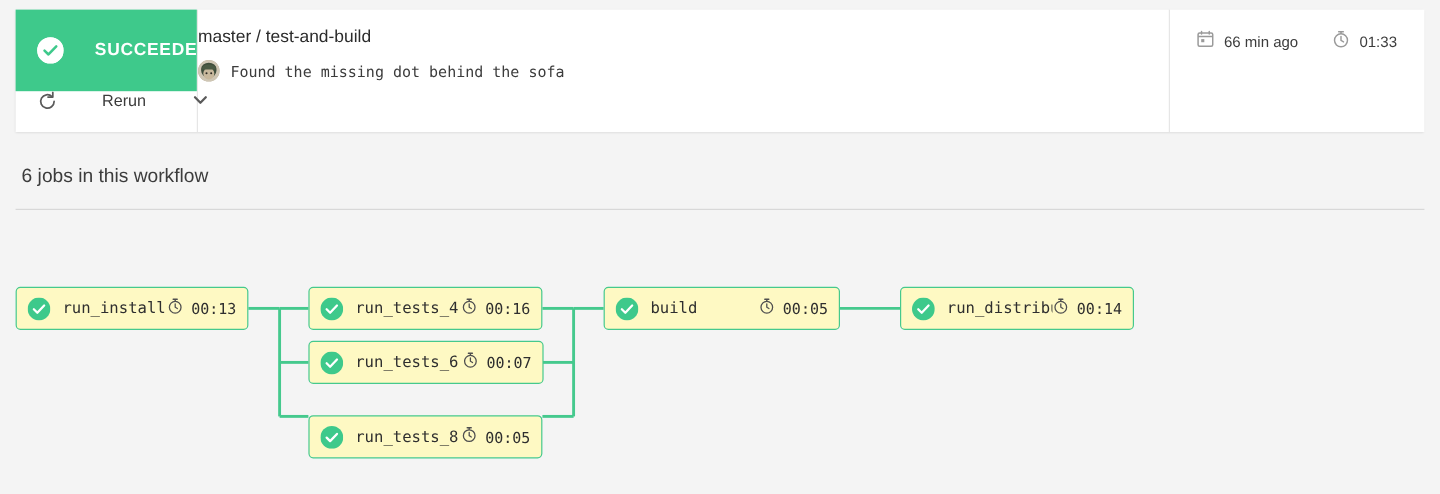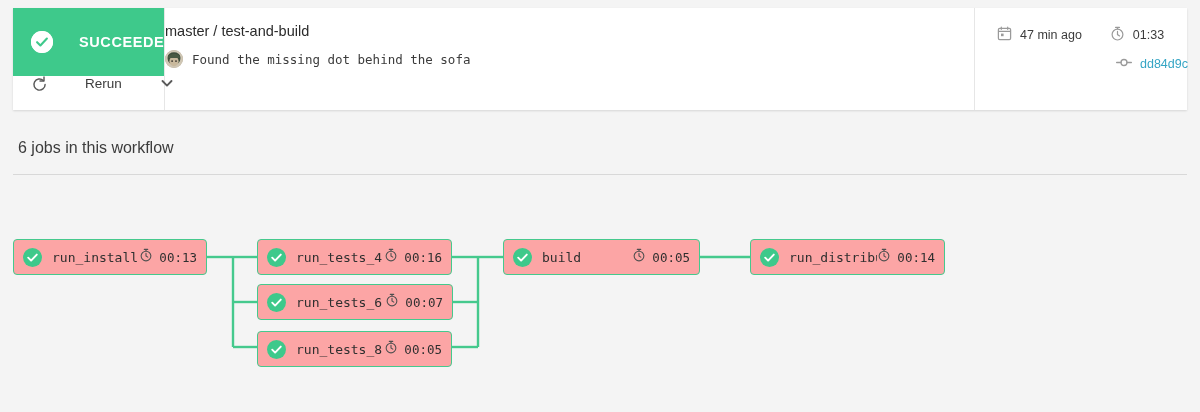--- a/index.html
+++ b/index.html
@@ -176,21 +176,21 @@
   .graph-edges {
     position: absolute;
     left: 0;
     top: 0;
     width: 1200px;
     height: 200px;
   }
   .job-node {
     position: absolute;
     height: 36px;
-    background: #fca5a5;
+    background: #fef9c3;
     border: 1.6px solid #45c98d;
     border-radius: 4px;
     box-sizing: border-box;
     display: flex;
     align-items: center;
     padding: 0 9px 0 9px;
     cursor: pointer;
   }
   .job-node .node-check {
     width: 19px;
@@ -273,47 +273,36 @@
     <div class="info-line">
       <span class="info-item">
         <span>
           <svg width="15" height="15" viewBox="0 0 15 15" aria-hidden="true">
             <rect x="1.4" y="2.4" width="12.2" height="11.2" rx="1.3" fill="none" stroke="#9a9a9a" stroke-width="1.25"></rect>
             <path d="M1.4 5.4 L13.6 5.4" stroke="#9a9a9a" stroke-width="1.25"></path>
             <rect x="4" y="7.6" width="2.6" height="2.6" fill="#9a9a9a"></rect>
             <path d="M4.3 1.2 L4.3 3.3 M10.7 1.2 L10.7 3.3" stroke="#9a9a9a" stroke-width="1.25" stroke-linecap="round"></path>
           </svg>
         </span>
-        <span class="label">47 min ago</span>
+        <span class="label">66 min ago</span>
       </span>
       <span class="info-spacer"></span>
       <span class="info-item">
         <span>
           <svg width="15" height="15" viewBox="0 0 15 15" aria-hidden="true">
             <circle cx="7.5" cy="8.6" r="5.4" fill="none" stroke="#9a9a9a" stroke-width="1.2"></circle>
             <path d="M7.5 5.4 L7.5 8.6 L9.6 9.9" fill="none" stroke="#9a9a9a" stroke-width="1.2" stroke-linecap="round"></path>
             <path d="M5.6 1.4 L9.4 1.4" stroke="#9a9a9a" stroke-width="1.3" stroke-linecap="round"></path>
             <path d="M7.5 1.4 L7.5 3.2" stroke="#9a9a9a" stroke-width="1.3"></path>
           </svg>
         </span>
         <span class="label">01:33</span>
       </span>
     </div>
 
-    <div class="info-line">
-      <span class="info-item" style="margin-left:119px;">
-        <span>
-          <svg width="16" height="15" viewBox="0 0 16 15" aria-hidden="true">
-            <circle cx="8" cy="7.5" r="3" fill="none" stroke="#9a9a9a" stroke-width="1.3"></circle>
-            <path d="M0.6 7.5 L5 7.5 M11 7.5 L15.4 7.5" stroke="#9a9a9a" stroke-width="1.3" stroke-linecap="round"></path>
-          </svg>
-        </span>
-        <span class="label link">dd84d9c</span>
-      </span>
-    </div>
   </div>
 
 </div>
 
 <div class="jobs-heading">6 jobs in this workflow</div>
 <div class="jobs-divider"></div>
 
 <div class="graph">
 
   <svg class="graph-edges" viewBox="0 0 1200 200" aria-hidden="true">
@@ -391,21 +380,21 @@
           <circle cx="7.5" cy="8.6" r="5.2" fill="none" stroke="#4f4f4f" stroke-width="1.15"></circle>
           <path d="M7.5 5.6 L7.5 8.6 L9.4 9.8" fill="none" stroke="#4f4f4f" stroke-width="1.15" stroke-linecap="round"></path>
           <path d="M5.7 1.5 L9.3 1.5" stroke="#4f4f4f" stroke-width="1.25" stroke-linecap="round"></path>
           <path d="M7.5 1.5 L7.5 3.3" stroke="#4f4f4f" stroke-width="1.25"></path>
         </svg>
       </span>
       <span class="node-duration">00:07</span>
     </span>
   </div>
 
-  <div class="job-node" style="left:257px; top:141px; width:195px;">
+  <div class="job-node" style="left:257px; top:156px; width:195px;">
     <span class="node-check">
       <svg width="19" height="19" viewBox="0 0 19 19" aria-hidden="true">
         <circle cx="9.5" cy="9.5" r="9.5" fill="#3ec98b"></circle>
         <path d="M5.2 9.7 L8.1 12.6 L13.8 6.6" fill="none" stroke="#ffffff" stroke-width="1.9" stroke-linecap="round" stroke-linejoin="round"></path>
       </svg>
     </span>
     <span class="node-name">run_tests_8</span>
     <span class="node-timer">
       <span>
         <svg width="14" height="14" viewBox="0 0 15 15" aria-hidden="true">

